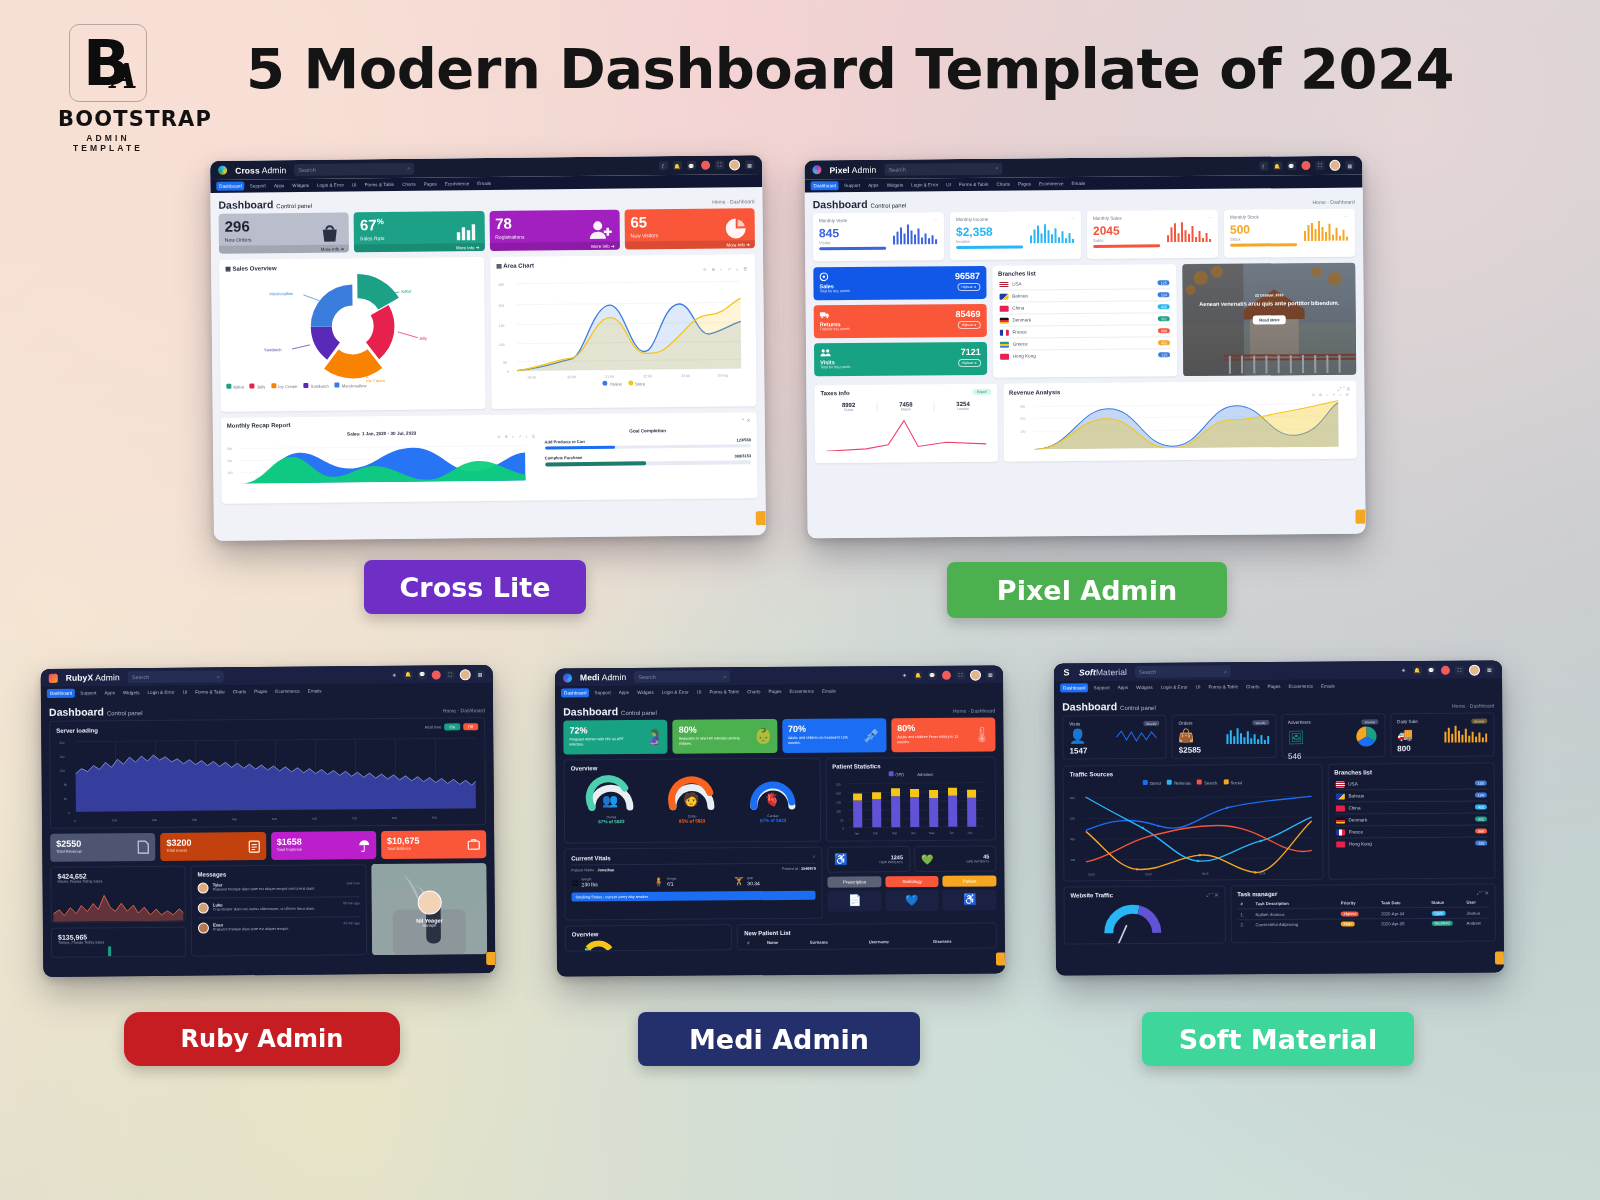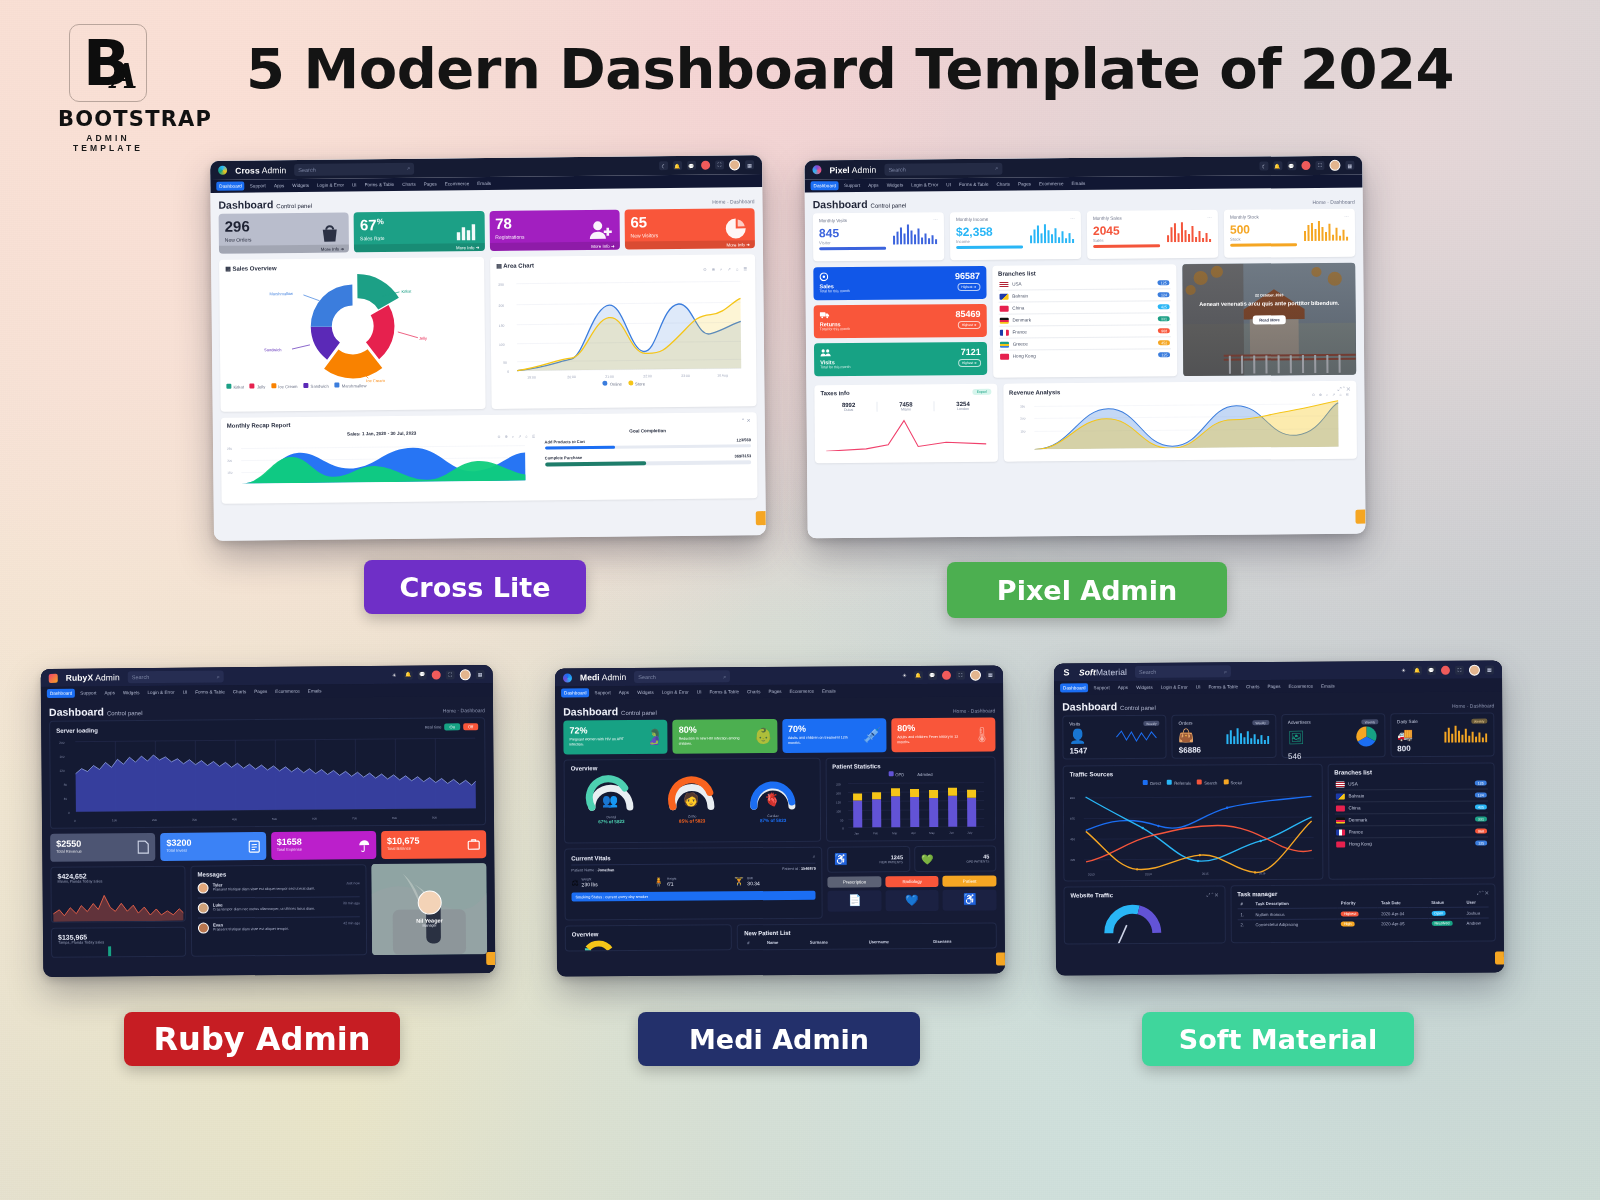--- a/index.html
+++ b/index.html
@@ -788,21 +788,21 @@
     <div class="stat-row" style="margin-top:5px;">
       <div class="stat" style="background:#4d5573;color:#fff;min-height:28px;">
         <div style="font-size:9px;font-weight:700;">$2550</div>
         <div style="font-size:4px;opacity:.82;">Total Revenue</div>
         <div style="position:absolute;right:6px;top:7px;">
             <svg width="12" height="14" viewBox="0 0 12 14">
               <path d="M1 1h7l3 3v9H1z" fill="none" stroke="#cdd3e6" stroke-width="1.2"></path>
             </svg>
           </div>
       </div>
-      <div class="stat" style="background:#3b82f6;color:#fff;min-height:28px;">
+      <div class="stat" style="background:#c2410c;color:#fff;min-height:28px;">
         <div style="font-size:9px;font-weight:700;">$3200</div>
         <div style="font-size:4px;opacity:.82;">Total Invest</div>
         <div style="position:absolute;right:6px;top:7px;">
             <svg width="12" height="14" viewBox="0 0 12 14">
               <rect x="1" y="2" width="10" height="11" rx="1" fill="none" stroke="#fff" stroke-width="1.2"></rect>
               <path d="M3.4 5.5h5.2M3.4 8h5.2M3.4 10.3h3.4" stroke="#fff" stroke-width="1"></path>
             </svg>
           </div>
       </div>
       <div class="stat" style="background:#bb1fcb;color:#fff;min-height:28px;">
@@ -1218,21 +1218,21 @@
                 <rect x="21.4" y="5" width="2" height="13"></rect>
                 <rect x="24.8" y="12" width="2" height="6"></rect>
                 <rect x="28.2" y="8" width="2" height="10"></rect>
                 <rect x="31.6" y="13" width="2" height="5"></rect>
                 <rect x="35" y="9" width="2" height="9"></rect>
                 <rect x="38.4" y="14" width="2" height="4"></rect>
                 <rect x="41.8" y="10" width="2" height="8"></rect>
               </g>
             </svg>
         </div>
-        <div style="font-size:8px;font-weight:600;color:#e6e9f5;margin-top:1px;">$6886</div>
+        <div style="font-size:8px;font-weight:600;color:#e6e9f5;margin-top:1px;">$2585</div>
       </div>
       <div class="panel-dark" style="flex:1;height:44px;">
         <div style="display:flex;justify-content:space-between;align-items:center;">
           <span style="font-size:4.6px;color:#c3c9de;">Advertisers</span>
           <span style="font-size:3.2px;background:#454d6d;color:#cdd3e6;border-radius:2px;padding:.5px 3px;">Weekly</span>
         </div>
         <div style="display:flex;align-items:center;justify-content:space-between;margin-top:1px;">
           <span style="font-size:13px;color:#17a284;">🖼</span>
           <svg width="24" height="22" viewBox="0 0 24 22">
               <g transform="translate(12,11)">
@@ -1404,21 +1404,21 @@
             <td style="color:#aeb5cf">Andrew</td>
           </tr>
         </tbody>
           </table>
       </div>
     </div>
     <div style="position:absolute;right:0;bottom:8px;width:9px;height:13px;background:#f5a623;border-radius:2px 0 0 2px;"></div>
   </div>
 </div>
 
-<div class="chip" style="left:124px; top:1012px; width:276px; height:54px; background:#c61d23; font-size:32px;">
+<div class="chip" style="left:124px; top:1012px; width:276px; height:54px; background:#c61d23; font-size:24px;border-radius:16px;">
   <span>Ruby Admin</span>
 </div>
 <div class="chip" style="left:638px; top:1012px; width:282px; height:54px; background:#23306b; font-size:27px;">
   <span>Medi Admin</span>
 </div>
 <div class="chip" style="left:1142px; top:1012px; width:272px; height:54px; background:#3fd69c; font-size:27px;">
   <span>Soft Material</span>
 </div>
 
 </body></html>

